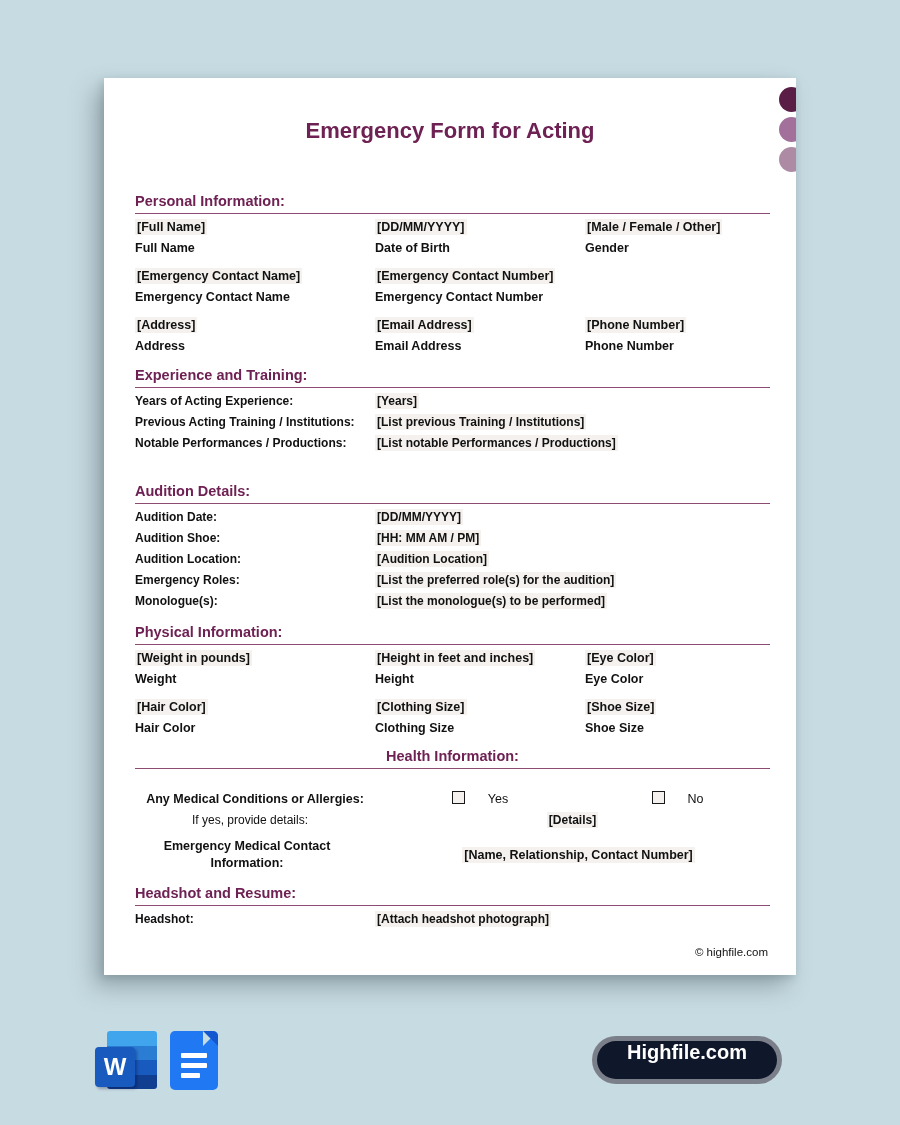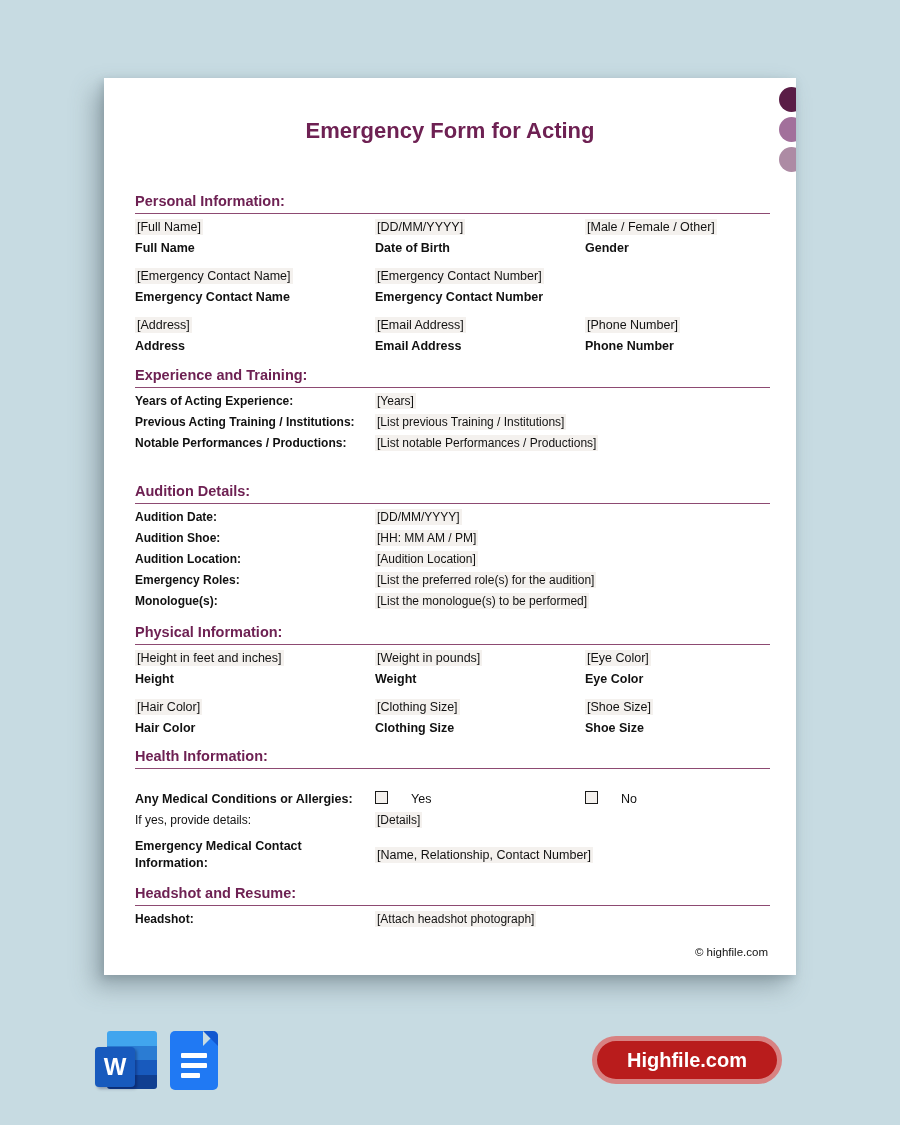--- a/index.html
+++ b/index.html
@@ -34,43 +34,43 @@
   .sec { margin:0 26px 0 31px; }
   .sec-header {
     color:#6e2153; font-weight:bold; font-size:14.5px; line-height:19px;
     padding-bottom:2px;
     border-bottom:1.5px solid #8d4a72;
   }
   .m-personal  { margin-top:48px; }
   .m-exp       { margin-top:9px; }
   .m-audition  { margin-top:28px; }
   .m-physical  { margin-top:11px; }
-  .m-health    { margin-top:8px; }
+  .m-health    { margin-top:8px;text-align:center; }
   .m-headshot  { margin-top:12px; }
 
   .grid3 { display:grid; grid-template-columns:240px 210px 1fr; }
   .group { margin-top:3px; }
   .group + .group { margin-top:7px; }
   .cell .ph  { line-height:21px; font-size:12.5px; }
   .cell .lbl { line-height:21px; font-size:12.5px; font-weight:bold; }
-  .hl { background:#f4f1ee; padding:1px 2px; }
+  .hl { background:#f4f1ee; padding:1px 2px;font-weight:bold; }
 
   .rows { margin-top:3px; }
   .row2 { display:grid; grid-template-columns:240px 1fr; line-height:21px; font-size:12px; }
   .row2 .rlbl { font-weight:bold; padding-right:10px; }
   .row2 .rlbl.normal { font-weight:normal; }
 
   .chk-row { display:grid; grid-template-columns:240px 210px 1fr; line-height:21px; font-size:12.5px; margin-top:20px; }
   .chk-row .rlbl { font-weight:bold; }
   .checkbox {
     display:inline-block; width:11px; height:11px;
     border:1.5px solid #1a1a1a; background:#f4f1ee;
     vertical-align:-1px; margin-right:23px;
   }
-  .emg-row { display:grid; grid-template-columns:240px 1fr; align-items:center; margin-top:7px; font-size:12.5px; }
+  .emg-row { display:grid; grid-template-columns:240px 1fr; align-items:center; margin-top:7px; font-size:12.5px;margin-left:12px; }
   .emg-row .rlbl { font-weight:bold; line-height:17px; width:200px; }
 
   .copyright {
     position:absolute; right:28px; bottom:17px;
     font-size:11.5px; color:#111;
   }
 
   
   .word-icon { position:absolute; left:95px; top:1031px; width:63px; height:59px; }
   .word-doc {
@@ -105,24 +105,24 @@
     clip-path:polygon(0 0, 100% 0, 0 100%);
     border-radius:0 5px 0 0;
   }
   .gbar { position:absolute; left:11px; height:5px; background:#fff; border-radius:1px; }
   .g1 { top:22px; width:26px; } .g2 { top:32px; width:26px; } .g3 { top:42px; width:19px; }
 
   
   .highfile-badge {
     position:absolute; left:592px; top:1036px;
     width:180px; height:38px;
-    background:#b91c1c;
+    background:#0f172a;
     border:5px solid rgba(255,255,255,0.45);
     border-radius:26px;
-    display:flex; align-items:center; justify-content:center;
+    display:flex; justify-content:center;
     color:#fff; font-weight:bold; font-size:20px;
   }
 </style>
 </head>
 <body>
 
 <div class="page">
   <div class="deco-circle c1"></div>
   <div class="deco-circle c2"></div>
   <div class="deco-circle c3"></div>
@@ -213,26 +213,26 @@
         <div class="rlbl">Monologue(s):</div>
         <div class="rval"><span class="hl">[List the monologue(s) to be performed]</span></div>
       </div>
     </div>
   </div>
 
   <div class="sec m-physical">
     <div class="sec-header">Physical Information:</div>
     <div class="grid3 group">
       <div class="cell">
+        <div class="ph"><span class="hl">[Weight in pounds]</span></div>
+        <div class="lbl">Weight</div>
+      </div>
+      <div class="cell">
         <div class="ph"><span class="hl">[Height in feet and inches]</span></div>
         <div class="lbl">Height</div>
-      </div>
-      <div class="cell">
-        <div class="ph"><span class="hl">[Weight in pounds]</span></div>
-        <div class="lbl">Weight</div>
       </div>
       <div class="cell">
         <div class="ph"><span class="hl">[Eye Color]</span></div>
         <div class="lbl">Eye Color</div>
       </div>
     </div>
     <div class="grid3 group">
       <div class="cell">
         <div class="ph"><span class="hl">[Hair Color]</span></div>
         <div class="lbl">Hair Color</div>

